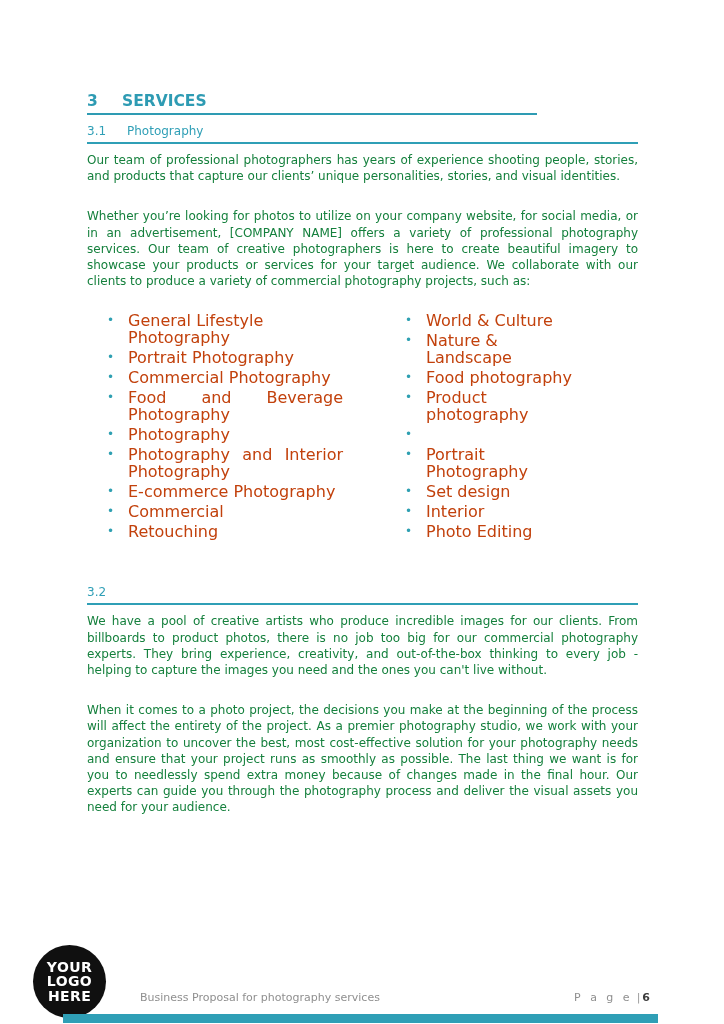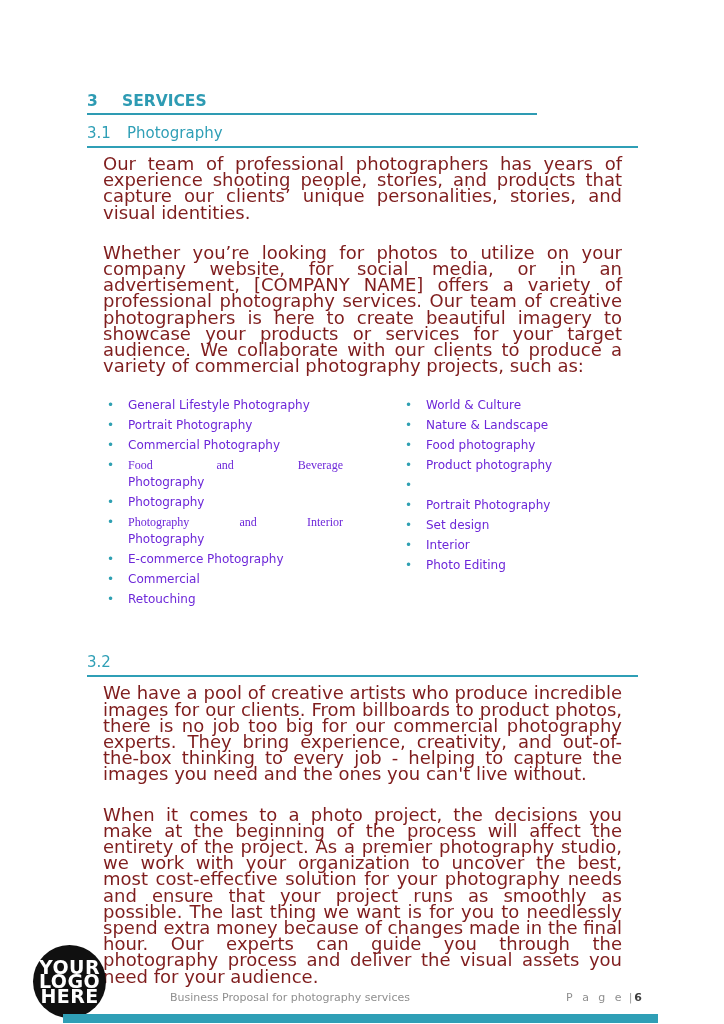--- a/index.html
+++ b/index.html
@@ -17,63 +17,63 @@
   .h1 {
     display:flex; align-items:baseline;
     color:#2e9bb3; font-size:15.5px; font-weight:bold;
     width:450px; padding-bottom:3px;
     border-bottom:2px solid #2e9bb3;
   }
   .h1 .num { width:35px; flex:0 0 35px; }
 
   .h2 {
     display:flex; align-items:flex-end;
-    color:#2f9fb6; font-size:15px; font-weight:normal;
+    color:#2f9fb6; font-size:12px; font-weight:normal;
     width:100%; padding-bottom:4px;
     border-bottom:2px solid #2f9fb6;
   }
   .h2 .num { width:40px; flex:0 0 40px; }
   .h2-31 { margin-top:9px; }
   .h2-32 { margin-top:42px; }
 
   .para {
-    margin:16px; text-align:justify;
-    font-size:18px; line-height:16.2px; color:#7f1d1d;
+    margin:0; text-align:justify;
+    font-size:12px; line-height:16.2px; color:#15803d;
   }
   .p1 { margin-top:8px; }
   .p2 { margin-top:24px; }
   .p3 { margin-top:8px; }
   .p4 { margin-top:24px; }
 
   .lists { display:flex; margin-top:23px; margin-left:20px; }
   .col-left  { width:236px; margin-right:62px; }
   .col-right { width:172px; }
   .bullet-item { display:flex; margin-bottom:3px; }
   .bullet-mark {
     flex:0 0 21px; width:21px;
     color:#2fa0b2; font-size:12px; line-height:17px;
   }
-  .bullet-text { flex:1; font-size:12px; line-height:17px; color:#6d28d9; }
+  .bullet-text { flex:1; font-size:16px; line-height:17px; color:#c2410c; }
   .bullet-text .line { display:block; }
-  .bullet-text .line.stretch { text-align:justify; text-align-last:justify;font-family:Liberation Serif, serif; }
+  .bullet-text .line.stretch { text-align:justify; text-align-last:justify; }
 
   .logo {
     position:absolute; left:33px; top:945px;
     width:73px; height:73px; border-radius:50%;
     background:#101010; color:#ffffff;
     display:flex; flex-direction:column; align-items:center; justify-content:center;
-    font-size:19px; font-weight:bold; line-height:14.5px; letter-spacing:0.4px;
+    font-size:14px; font-weight:bold; line-height:14.5px; letter-spacing:0.4px;
     text-align:left;
   }
   .footer-title {
     position:absolute; top:991px; left:140px; width:300px;
-    text-align:center; font-size:11px; color:#8f8f8f;
+    text-align:left; font-size:11px; color:#8f8f8f;
   }
   .footer-page {
-    position:absolute; top:991px; right:82px;
+    position:absolute; top:991px; right:74px;
     font-size:11px; color:#8f8f8f; white-space:nowrap;
   }
   .footer-page .pg-label { letter-spacing:3px; }
   .footer-page .pg-sep { margin:0 2px 0 4px; color:#9a9a9a; }
   .footer-page .pg-num { font-weight:bold; color:#3d3d3d; }
 
   .bottom-bar {
     position:absolute; left:63px; top:1014px;
     width:595px; height:9px; background:#2f9fb6;
   }

